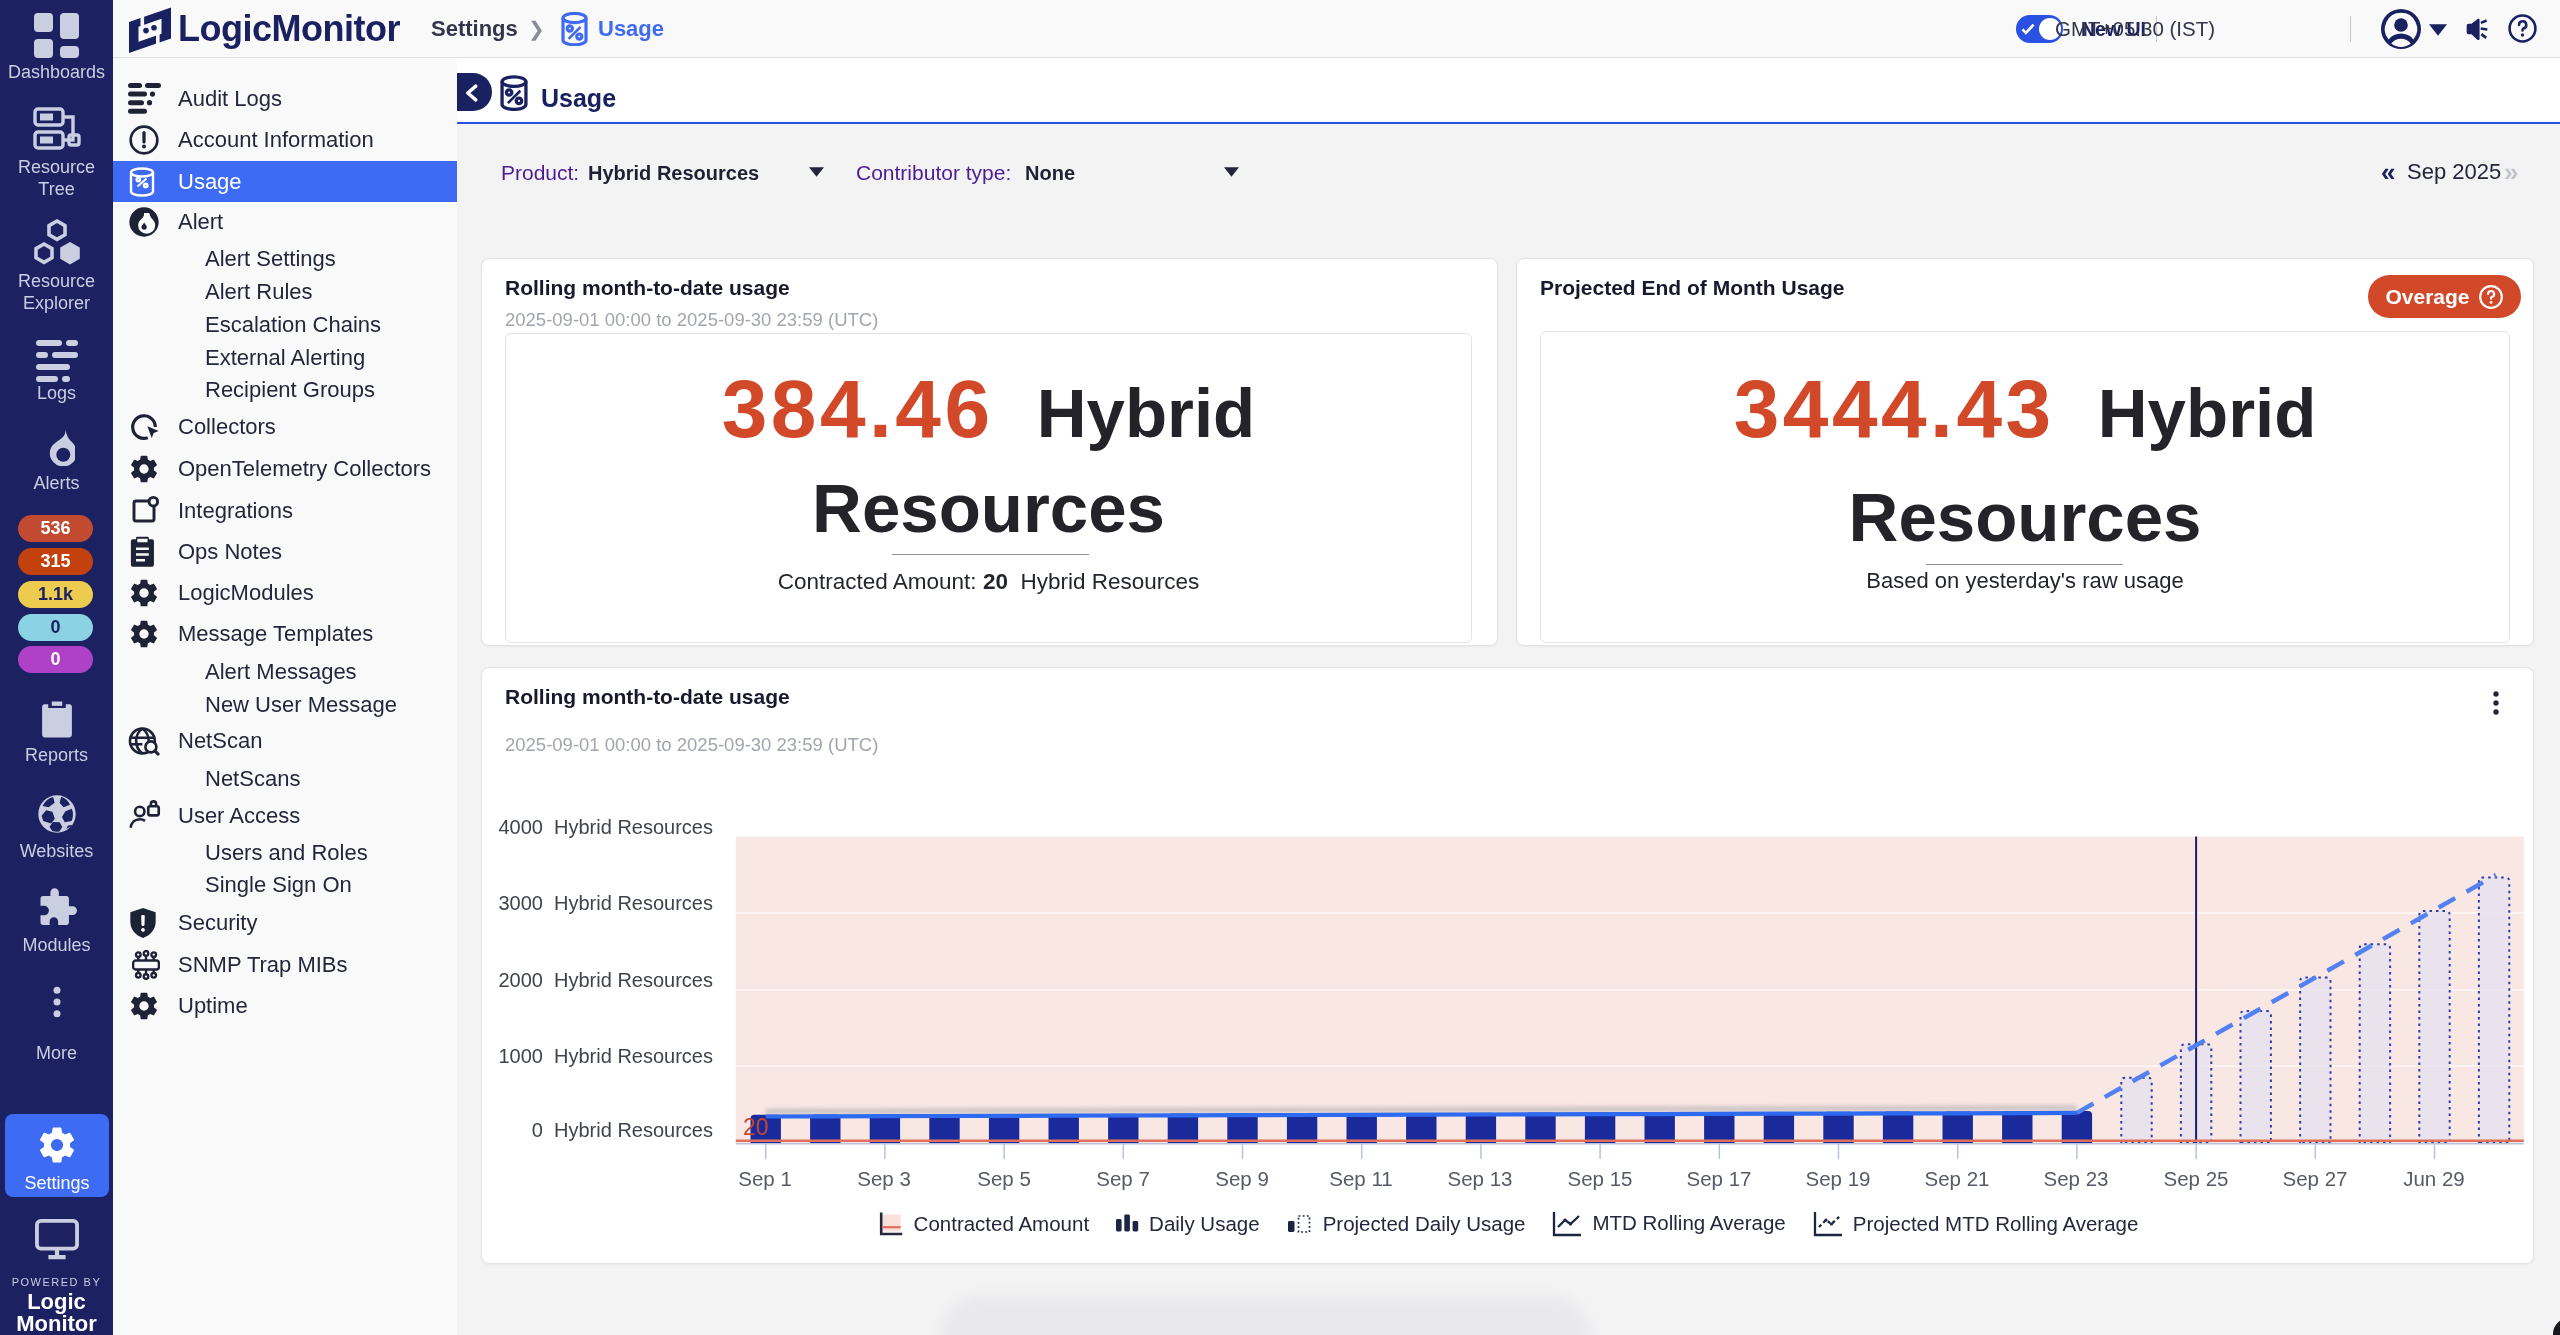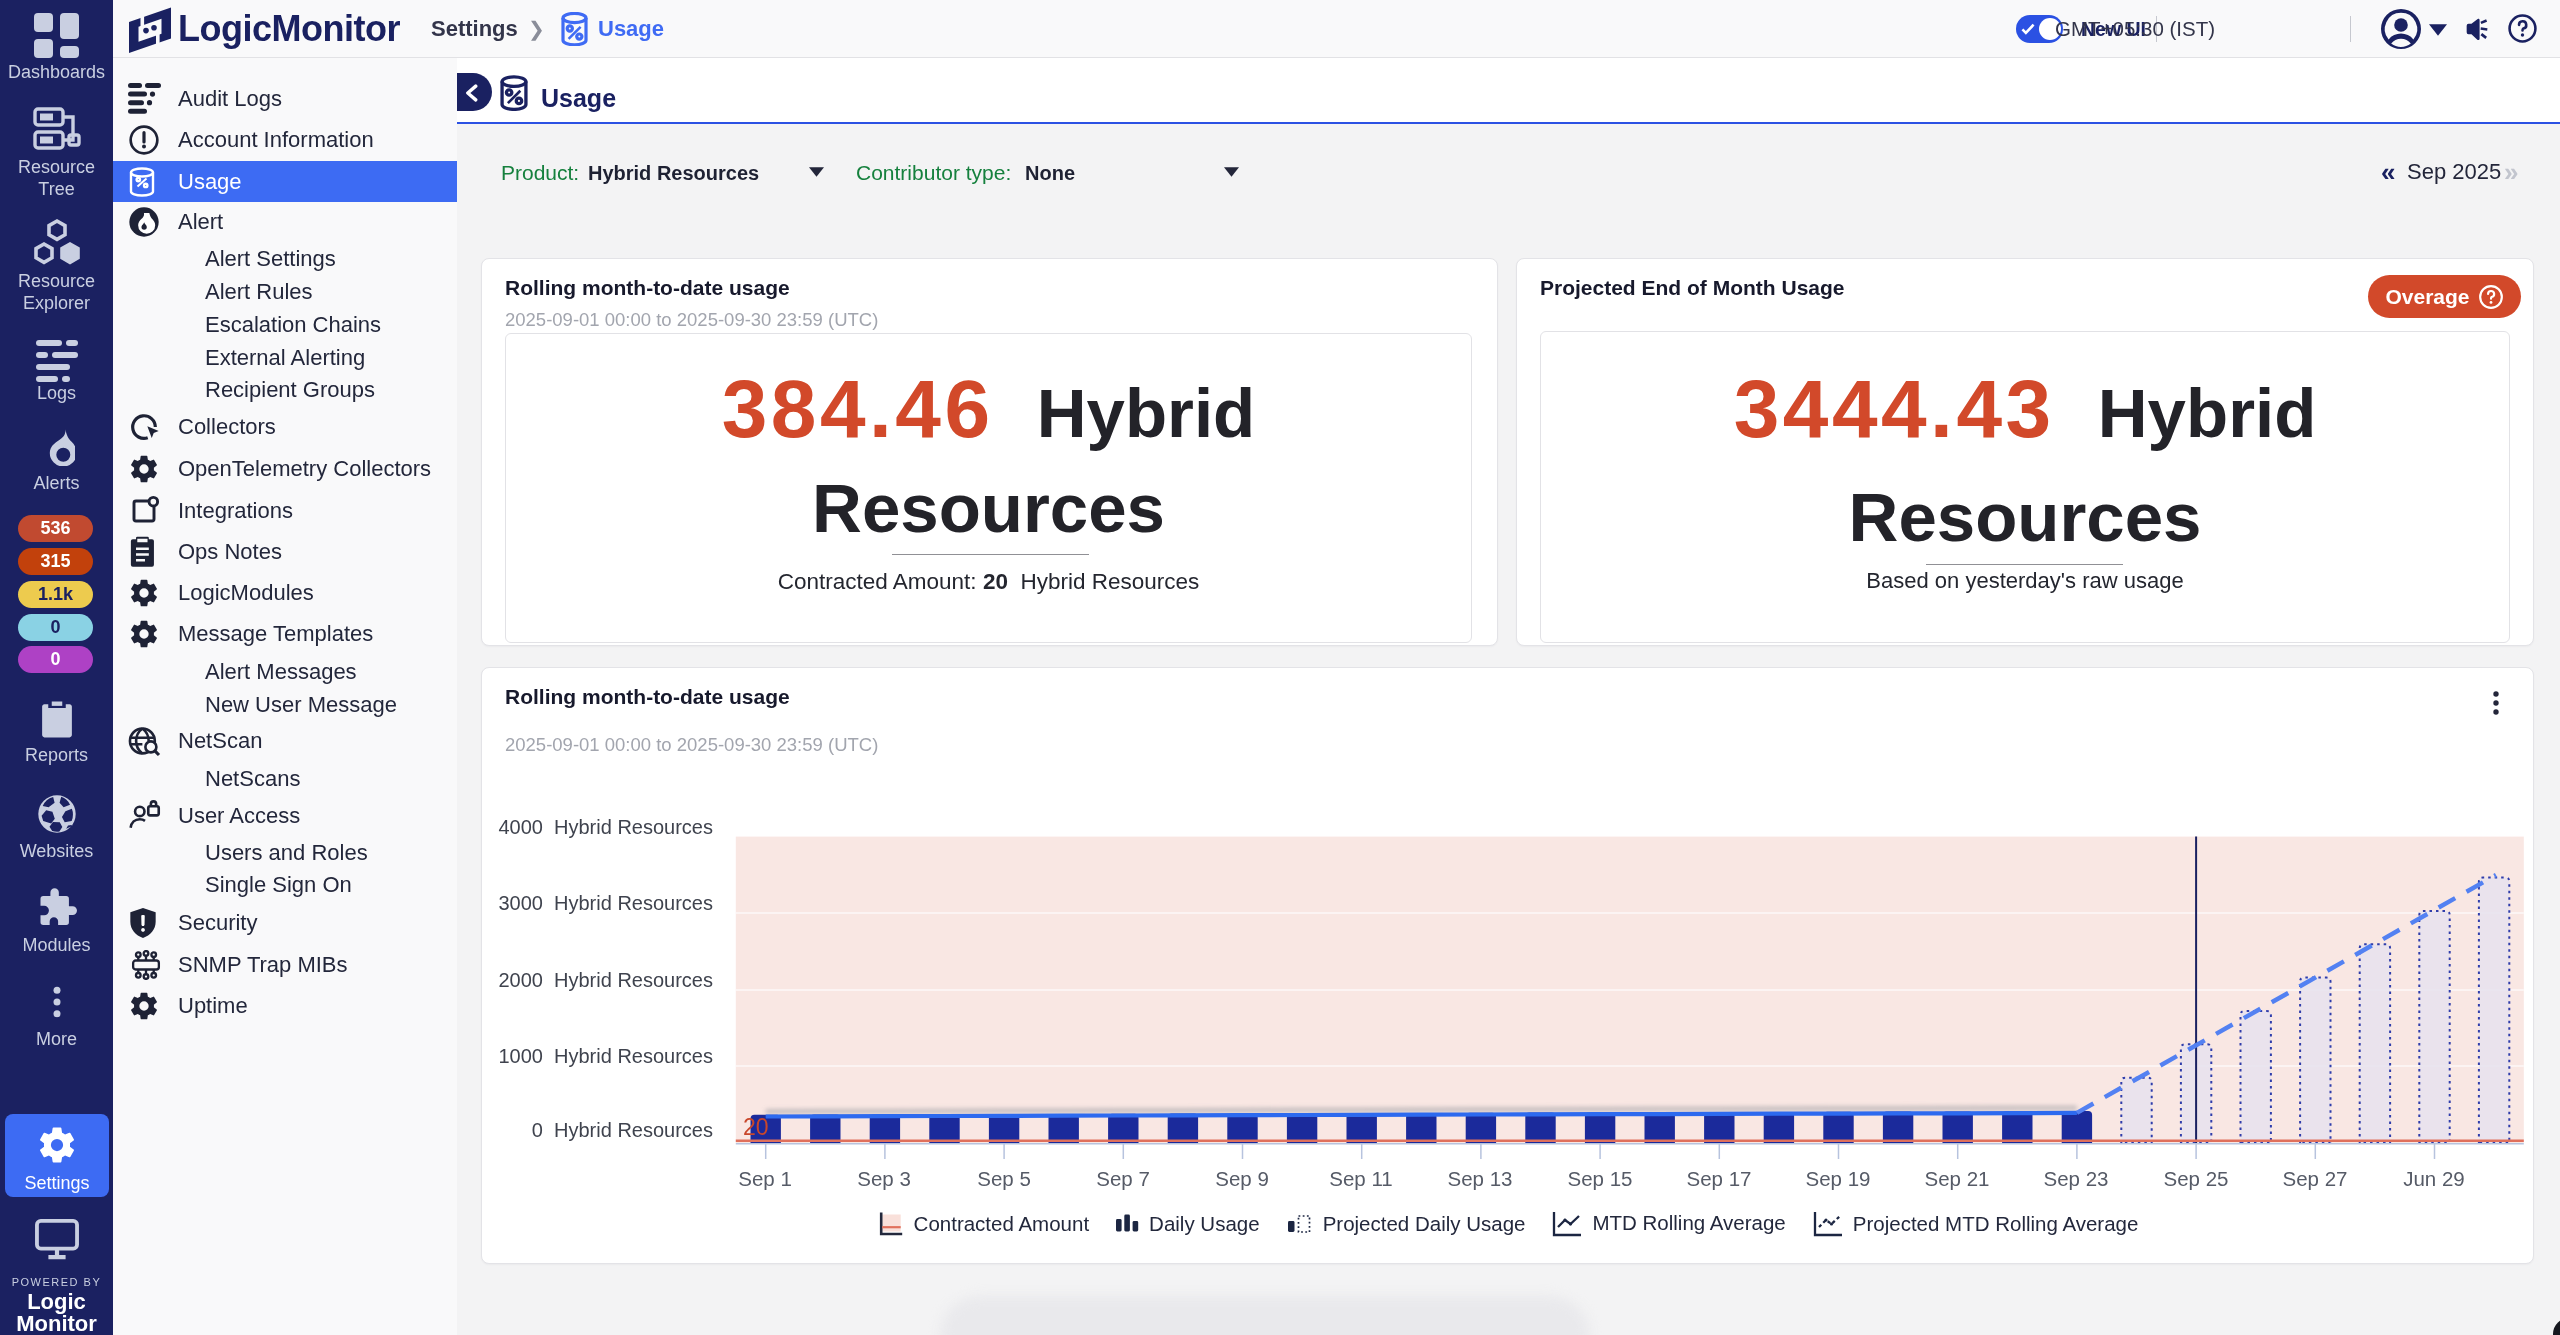--- a/index.html
+++ b/index.html
@@ -28,21 +28,21 @@
 .card{position:absolute;background:#fff;border:1px solid #e3e3e7;border-radius:8px;box-shadow:0 1px 2px rgba(20,20,40,0.04)}
 .ctitle{position:absolute;font-size:21px;font-weight:bold;color:#17192c;white-space:nowrap}
 .csub{position:absolute;font-size:18.5px;color:#a2a5ae;white-space:nowrap}
 .ibox{position:absolute;border:1px solid #e2e2e6;border-radius:6px}
 .bl1{position:absolute;text-align:center;font-weight:bold;font-size:69px;line-height:82px;color:#232329;white-space:nowrap}
 .bl1 .num{font-size:82px;letter-spacing:3.5px;margin-right:24px}
 .bl2{position:absolute;text-align:center;font-weight:bold;font-size:69px;line-height:69px;color:#232329;white-space:nowrap}
 .red{color:#d2492a}
 .divi{position:absolute;height:1px;background:#909095}
 .subline{position:absolute;width:100%;text-align:center;font-size:21px;color:#24262f}
-.fl{font-size:21px;color:#15803d}
+.fl{font-size:21px;color:#4c1d95}
 .fv{font-size:20px;color:#1e2133;font-weight:bold}
 .xlab{position:absolute;font-size:20.5px;color:#565b67;transform:translateX(-50%);white-space:nowrap}
 .ylab{position:absolute;right:1847px;font-size:20px;color:#3f434e;white-space:nowrap;transform:translateY(-50%)}
 .legend{position:absolute;display:flex;align-items:center;font-size:20.5px;color:#23283c;white-space:nowrap}
 .legend svg{margin-right:9px}
 </style></head>
 <body>
 <div id="rail">
 
 <div class="ritem" style="top:12px">
@@ -122,21 +122,21 @@
       </svg>
 <div style="margin-top:4px">Modules</div>
     </div>
 
 <div class="ritem" style="top:982px">
 <svg width="40" height="40" viewBox="0 0 24 24" fill="#c9cfe1">
         <circle cx="12" cy="5" r="2.1"></circle>
         <circle cx="12" cy="12" r="2.1"></circle>
         <circle cx="12" cy="19" r="2.1"></circle>
       </svg>
-<div style="margin-top:6px">More</div>
+<div style="margin-top:20px">More</div>
     </div>
 
 <div id="settingsTile">
 <svg width="42" height="42" viewBox="0 0 24 24" fill="#fff" style="margin-top:10px">
         <path d="M19.4 13a7.5 7.5 0 000-2l2.1-1.6a.5.5 0 00.1-.7L19.6 5.2a.5.5 0 00-.6-.2l-2.4 1a7.7 7.7 0 00-1.7-1L14.5 2.4a.5.5 0 00-.5-.4h-4a.5.5 0 00-.5.4L9.1 5a7.7 7.7 0 00-1.7 1l-2.4-1a.5.5 0 00-.6.2L2.4 8.7a.5.5 0 00.1.7L4.6 11a7.5 7.5 0 000 2l-2.1 1.6a.5.5 0 00-.1.7l2 3.5a.5.5 0 00.6.2l2.4-1a7.7 7.7 0 001.7 1l.4 2.6a.5.5 0 00.5.4h4a.5.5 0 00.5-.4l.4-2.6a7.7 7.7 0 001.7-1l2.4 1a.5.5 0 00.6-.2l2-3.5a.5.5 0 00-.1-.7zM12 15.5A3.5 3.5 0 1115.5 12 3.5 3.5 0 0112 15.5z"></path>
       </svg>
 <div style="margin-top:2px">Settings</div></div>
 
 <svg class="abs" style="left:34px;top:1218px" width="46" height="42" viewBox="0 0 24 22" fill="none" stroke="#c9cfe1" stroke-width="2">
       <rect x="1.5" y="1.5" width="21" height="14.5" rx="2"></rect>

